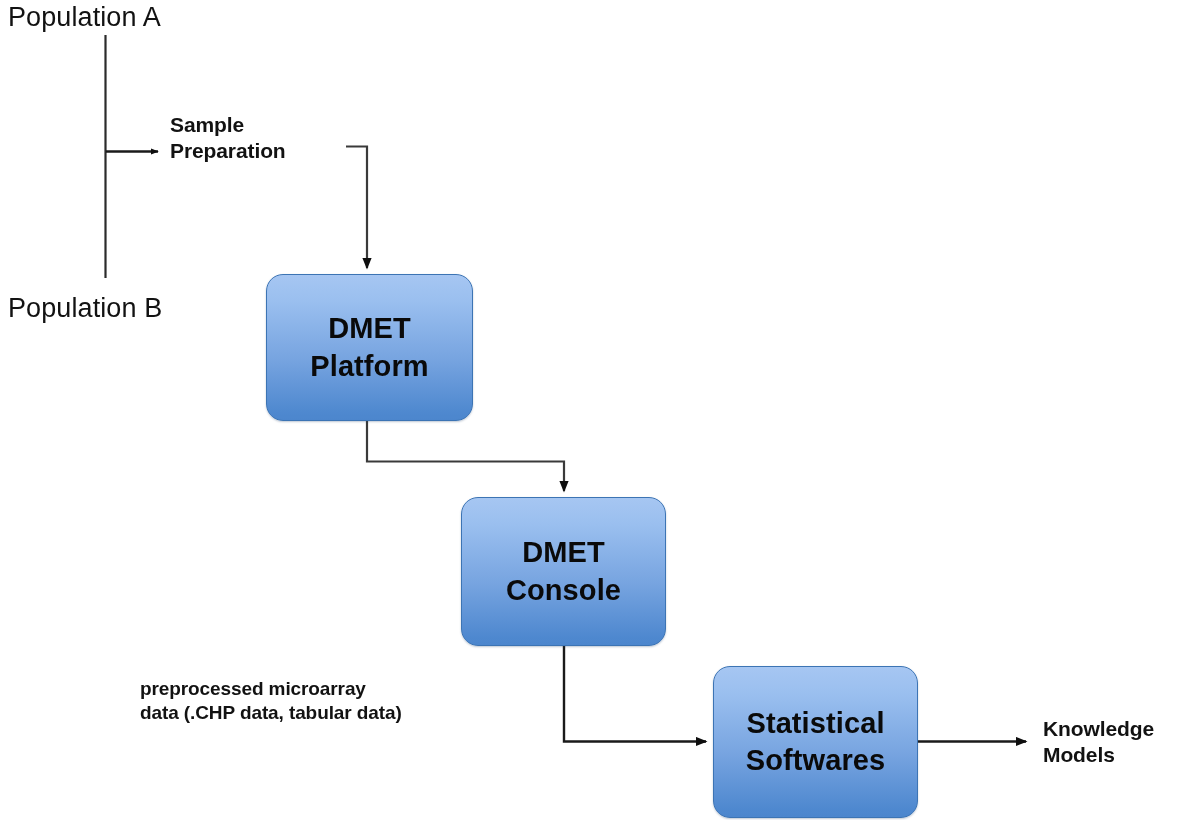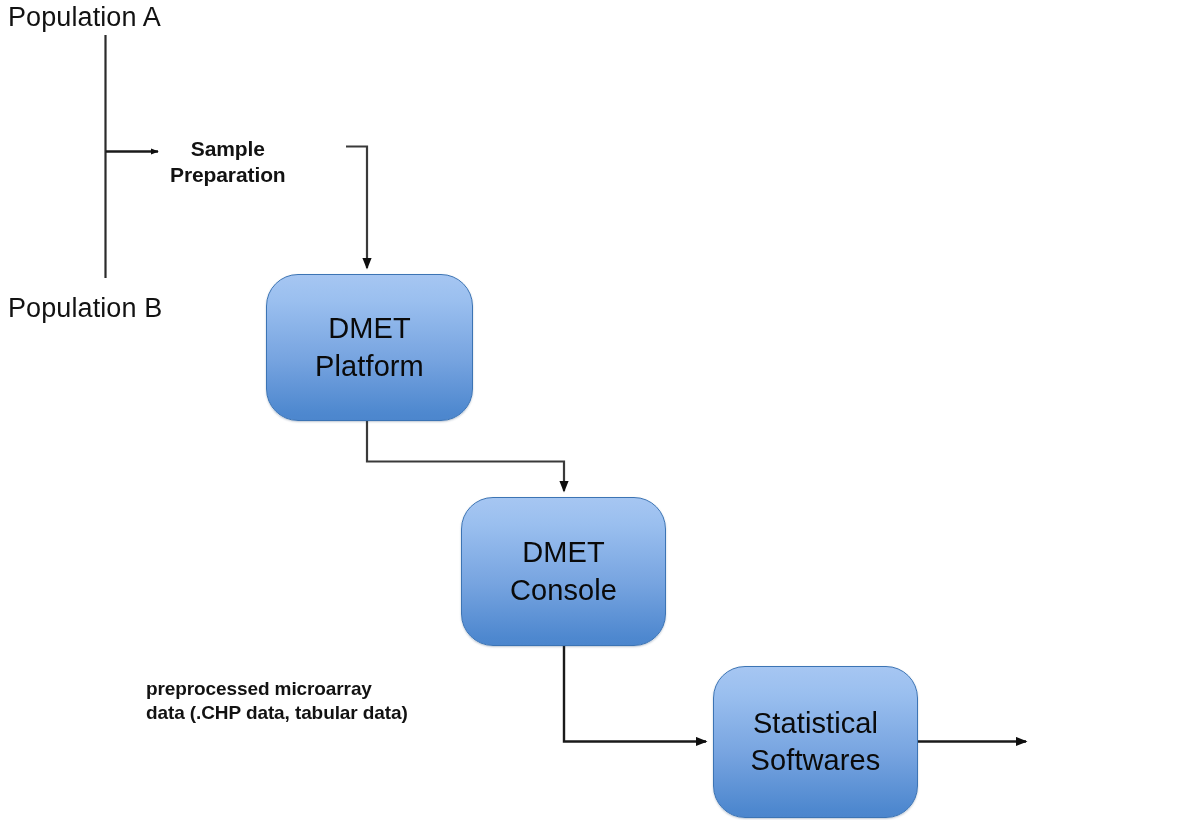--- a/index.html
+++ b/index.html
@@ -49,40 +49,40 @@
   }
   .label.annot-sm {
     font-size: 19px;
     font-weight: 700;
     line-height: 1.28;
     letter-spacing: -0.1px;
   }
 
   #pop-a   { left: 8px;   top: 2px; }
   #pop-b   { left: 8px;   top: 293px; }
-  #sample-prep { left: 170px; top: 136px; text-align: center; }
+  #sample-prep { left: 170px; top: 112px; }
   #raw-data    { left: 140px; top: 466px; }
-  #prep-data   { left: 146px; top: 677px; }
+  #prep-data   { left: 140px; top: 677px; }
   #knowledge   { left: 1043px; top: 716px; }
 
   
   .node {
     position: absolute;
     box-sizing: border-box;
-    border-radius: 32px;
+    border-radius: 17px;
     border: 1px solid #3C74B4;
     background: linear-gradient(to bottom, #A6C6F2 0%, #9ABFEF 18%, #77A4E0 58%, #4E88CF 95%, #4C86CD 100%);
     box-shadow: 0 1px 2px rgba(40,70,110,0.30);
     display: flex;
     align-items: center;
     justify-content: center;
     text-align: center;
     color: #0A0A0A;
     font-size: 29px;
-    font-weight: 400;
+    font-weight: 700;
     line-height: 1.28;
     white-space: pre-line;
     letter-spacing: 0.1px;
   }
   #node-platform { left: 266px; top: 274px;  width: 207px; height: 147px; }
   #node-console  { left: 461px; top: 497px;  width: 205px; height: 149px; }
   #node-stats    { left: 713px; top: 666px;  width: 205px; height: 152px; text-align: center; }
 </style>
 </head>
 <body>
@@ -116,20 +116,22 @@
 
   <div class="label population" id="pop-b">Population B</div>
 
   <div class="label annot" id="sample-prep">Sample
 Preparation</div>
 
 
   <div class="label annot-sm" id="prep-data">preprocessed microarray
 data (.CHP data, tabular data)</div>
 
+  <div class="label annot" id="knowledge">Knowledge
+Models</div>
 
   <div class="node" id="node-platform">DMET
 Platform</div>
 
   <div class="node" id="node-console">DMET
 Console</div>
 
   <div class="node" id="node-stats">Statistical
 Softwares</div>
 

